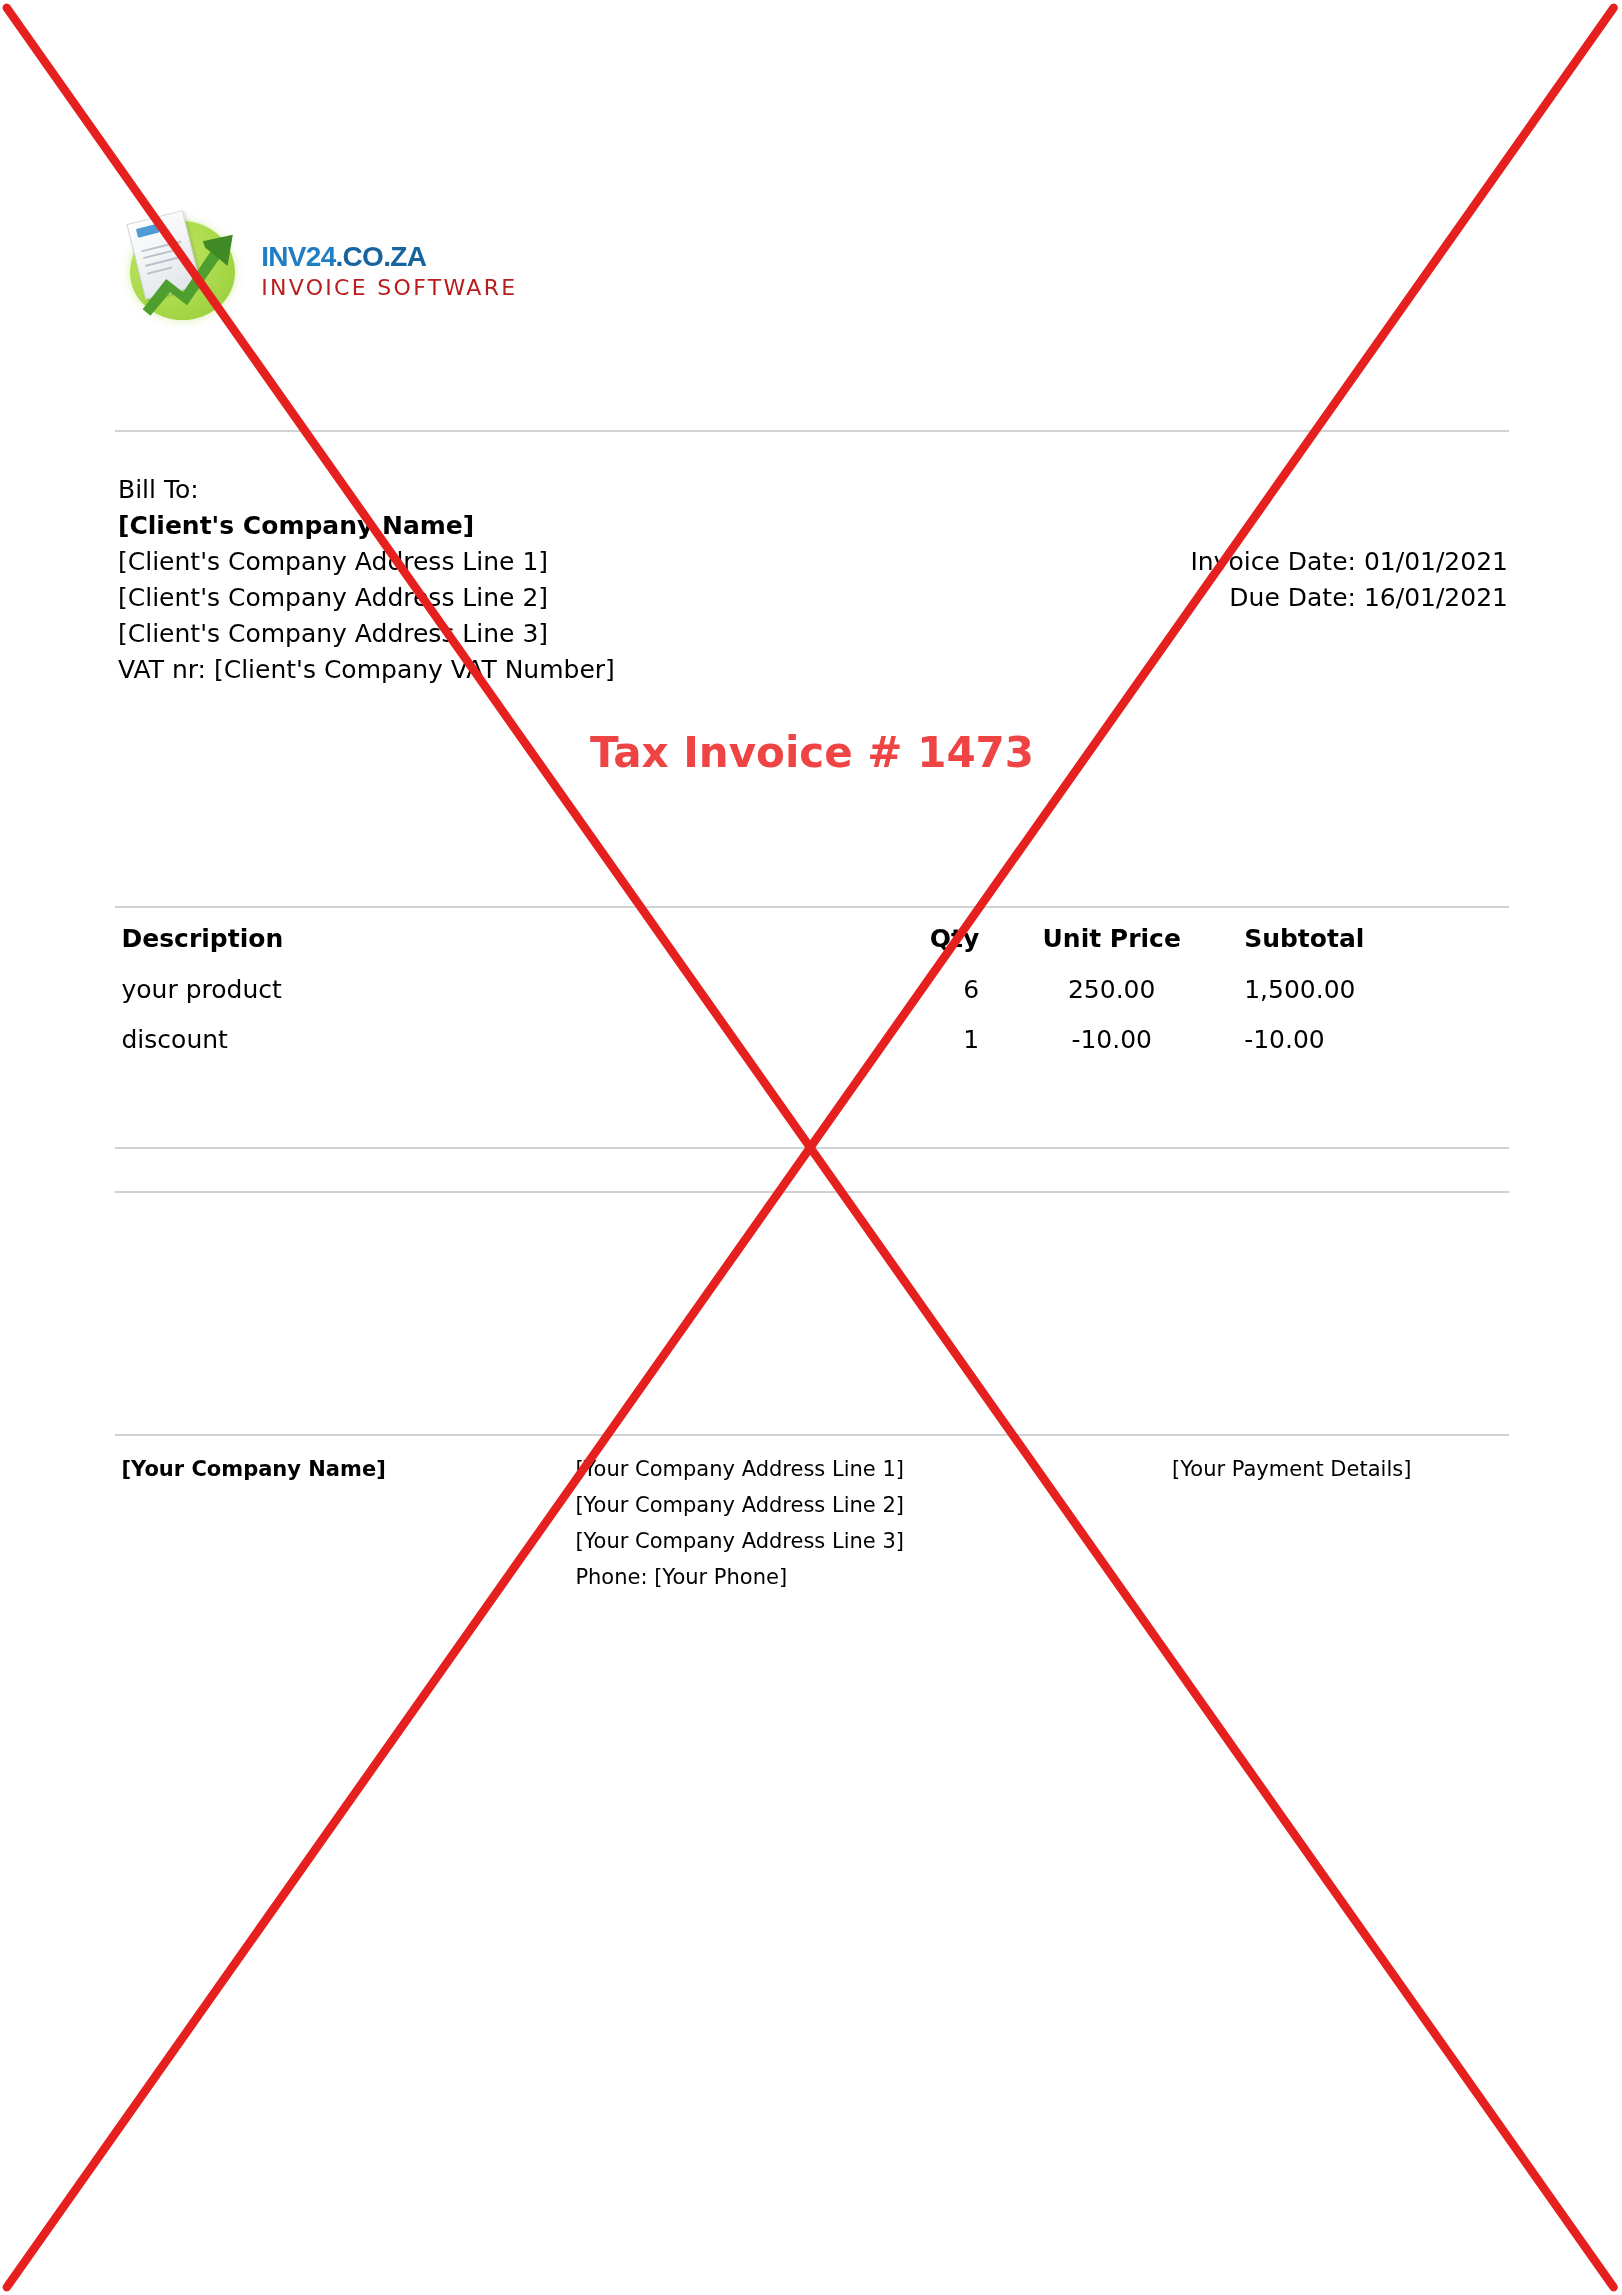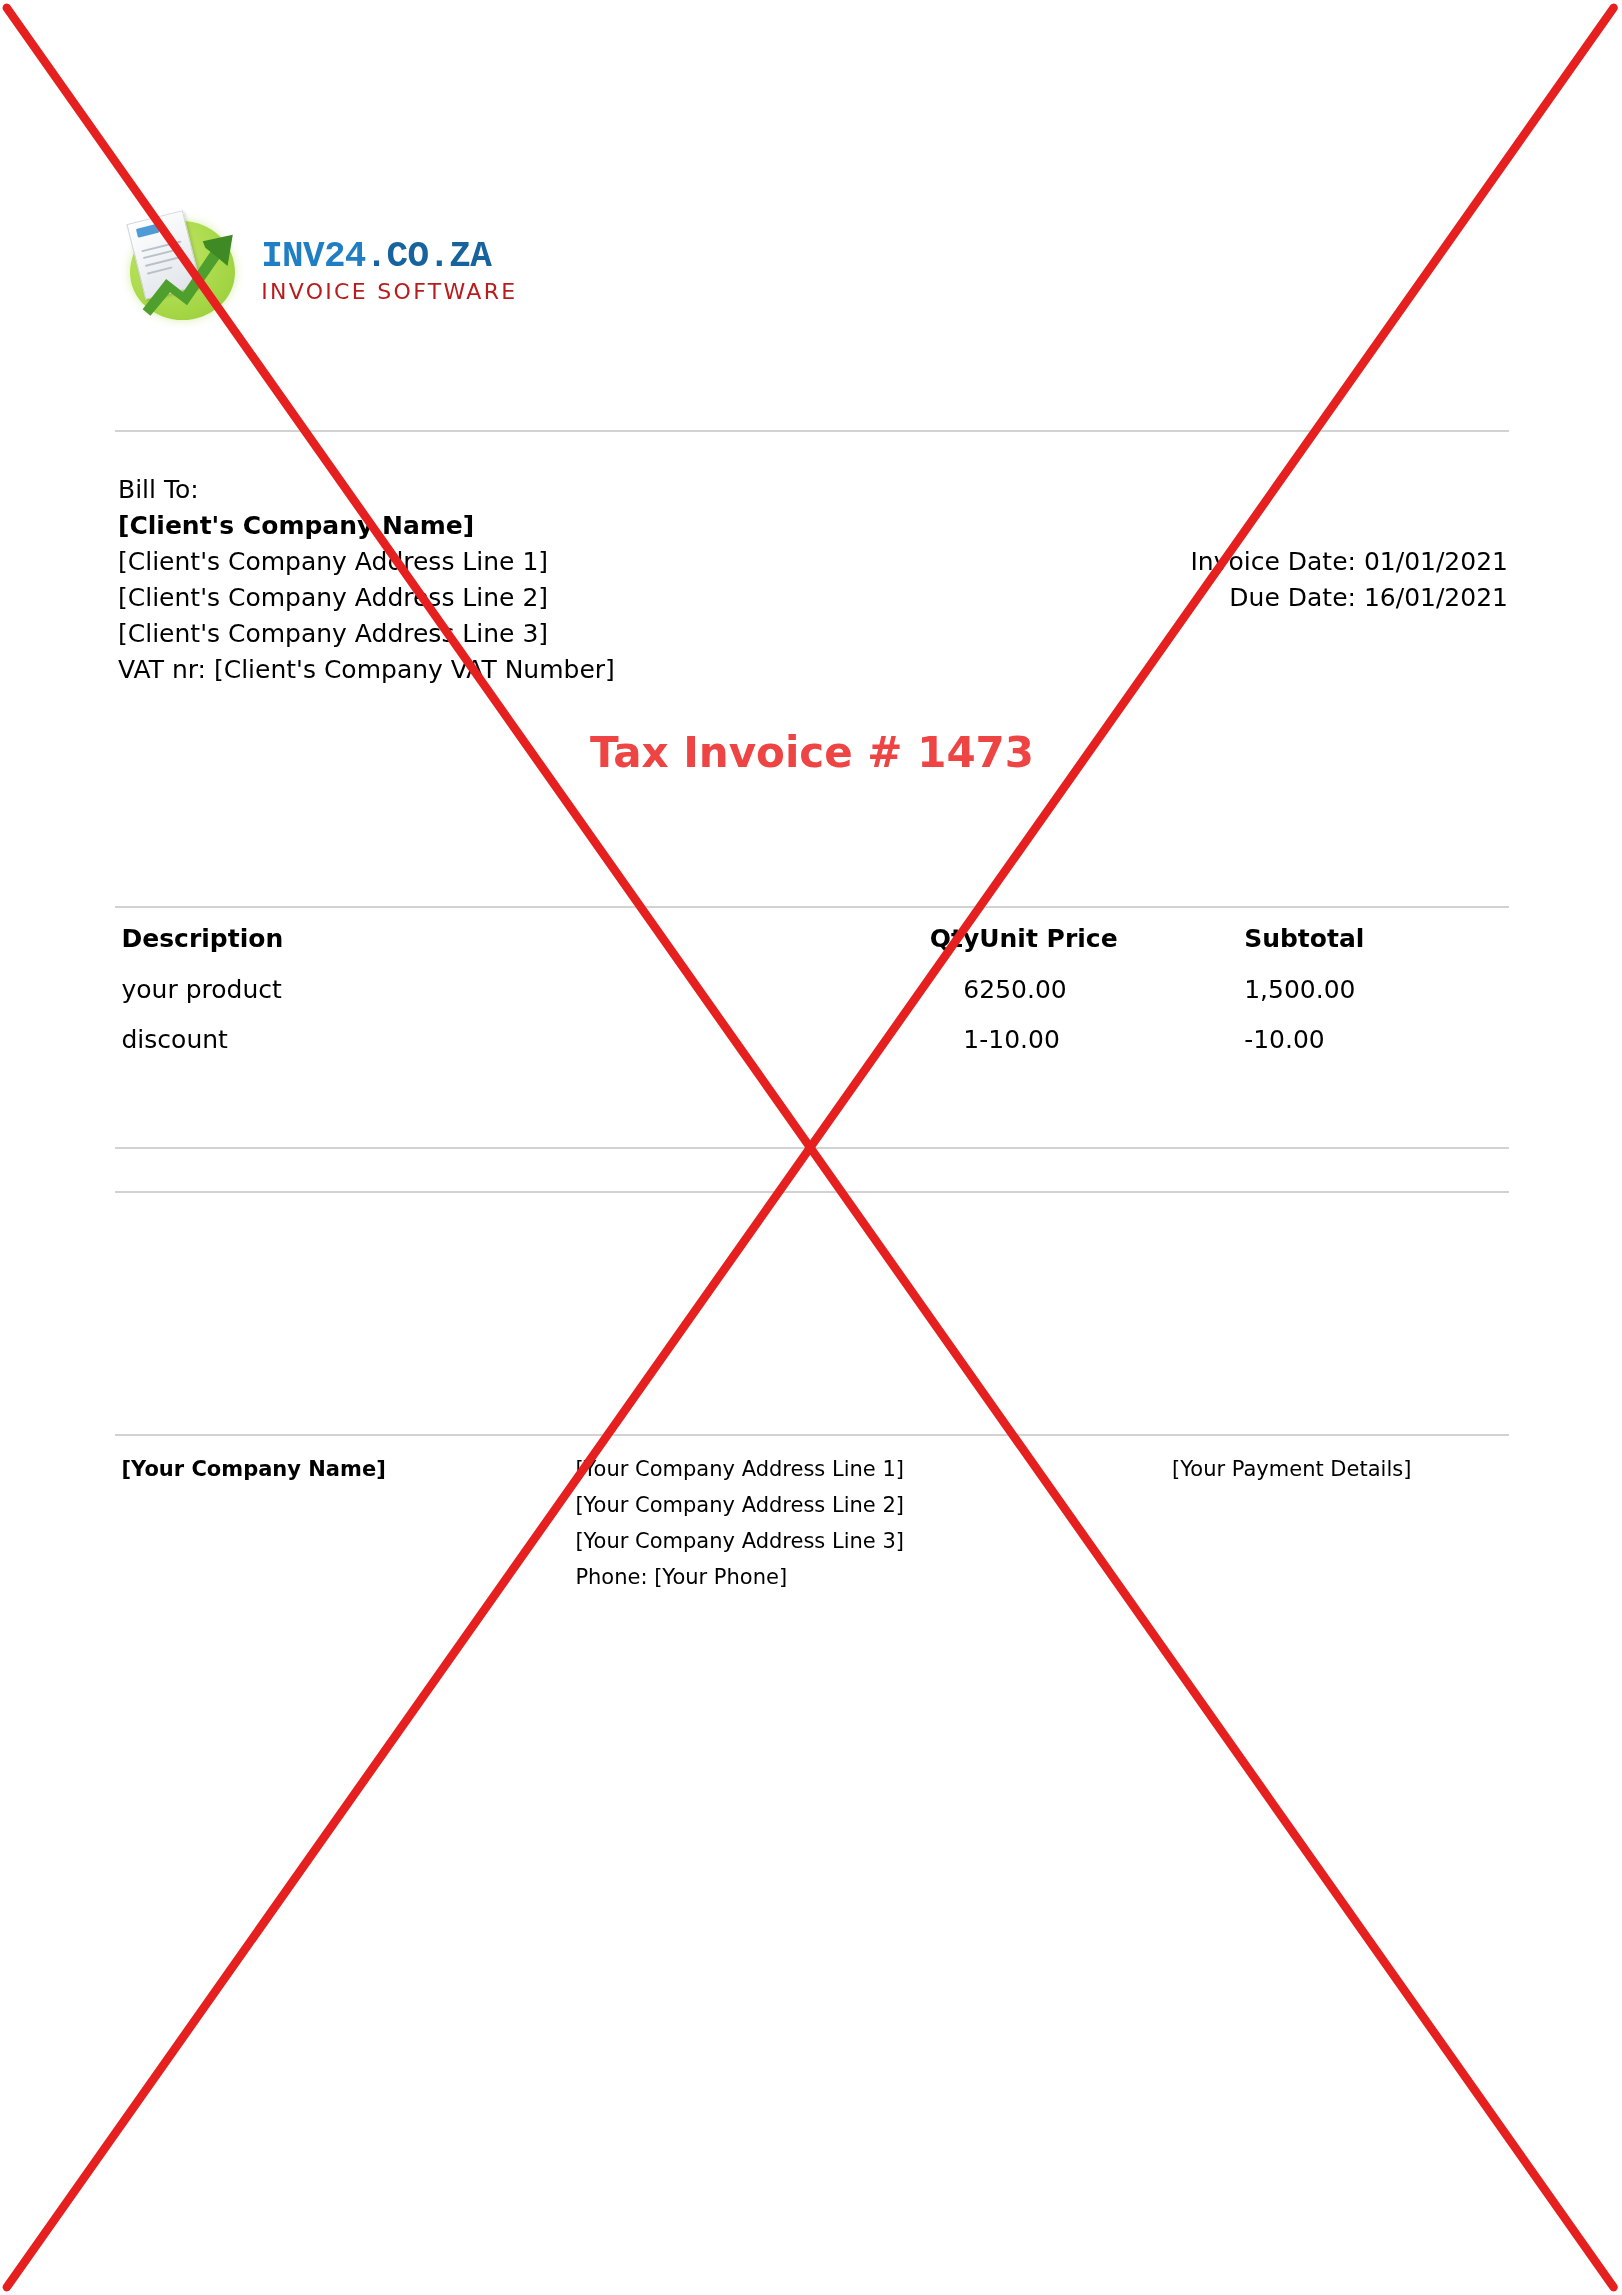--- a/index.html
+++ b/index.html
@@ -81,23 +81,23 @@
     background: #4f9bd6;
     border-radius: 1.3px;
     display: block;
   }
   .logo-arrow { position: absolute; left: 22px; top: 19.6px; }
   .logo-text {
     margin-left: 9.2px;
     line-height: 1;
   }
   .logo-title {
-    font-family: Liberation Mono, monospace;
+    font-family: Liberation Sans, sans-serif;
     font-weight: bold;
-    font-size: 36px;
+    font-size: 28px;
     letter-spacing: -0.7px;
     color: #1f7ec4;
   }
   .logo-title .dark { color: #16639e; }
   .logo-sub {
     margin-top: 5.2px;
     font-size: 22px;
     letter-spacing: 2.3px;
     color: #b91c1c;
     font-weight: normal;
@@ -162,21 +162,21 @@
     padding: 0 0 17px 0;
     vertical-align: top;
   }
   .items td {
     font-weight: normal;
     padding: 5.2px 0 15.7px 0;
     vertical-align: top;
   }
   .col-desc { text-align: left;  width: 44%; padding-left: 6.5px !important; }
   .col-qty  { text-align: right; width: 18%; }
-  .col-unit { text-align: left; width: 19%; }
+  .col-unit { text-align: center; width: 19%; }
   .col-sub  { text-align: left; width: 19%; }
 
   
   .totals {
     position: absolute;
     right: 115px;
     top: 1215px;
     text-align: right;
     font-size: 25px;
     line-height: 37px;

